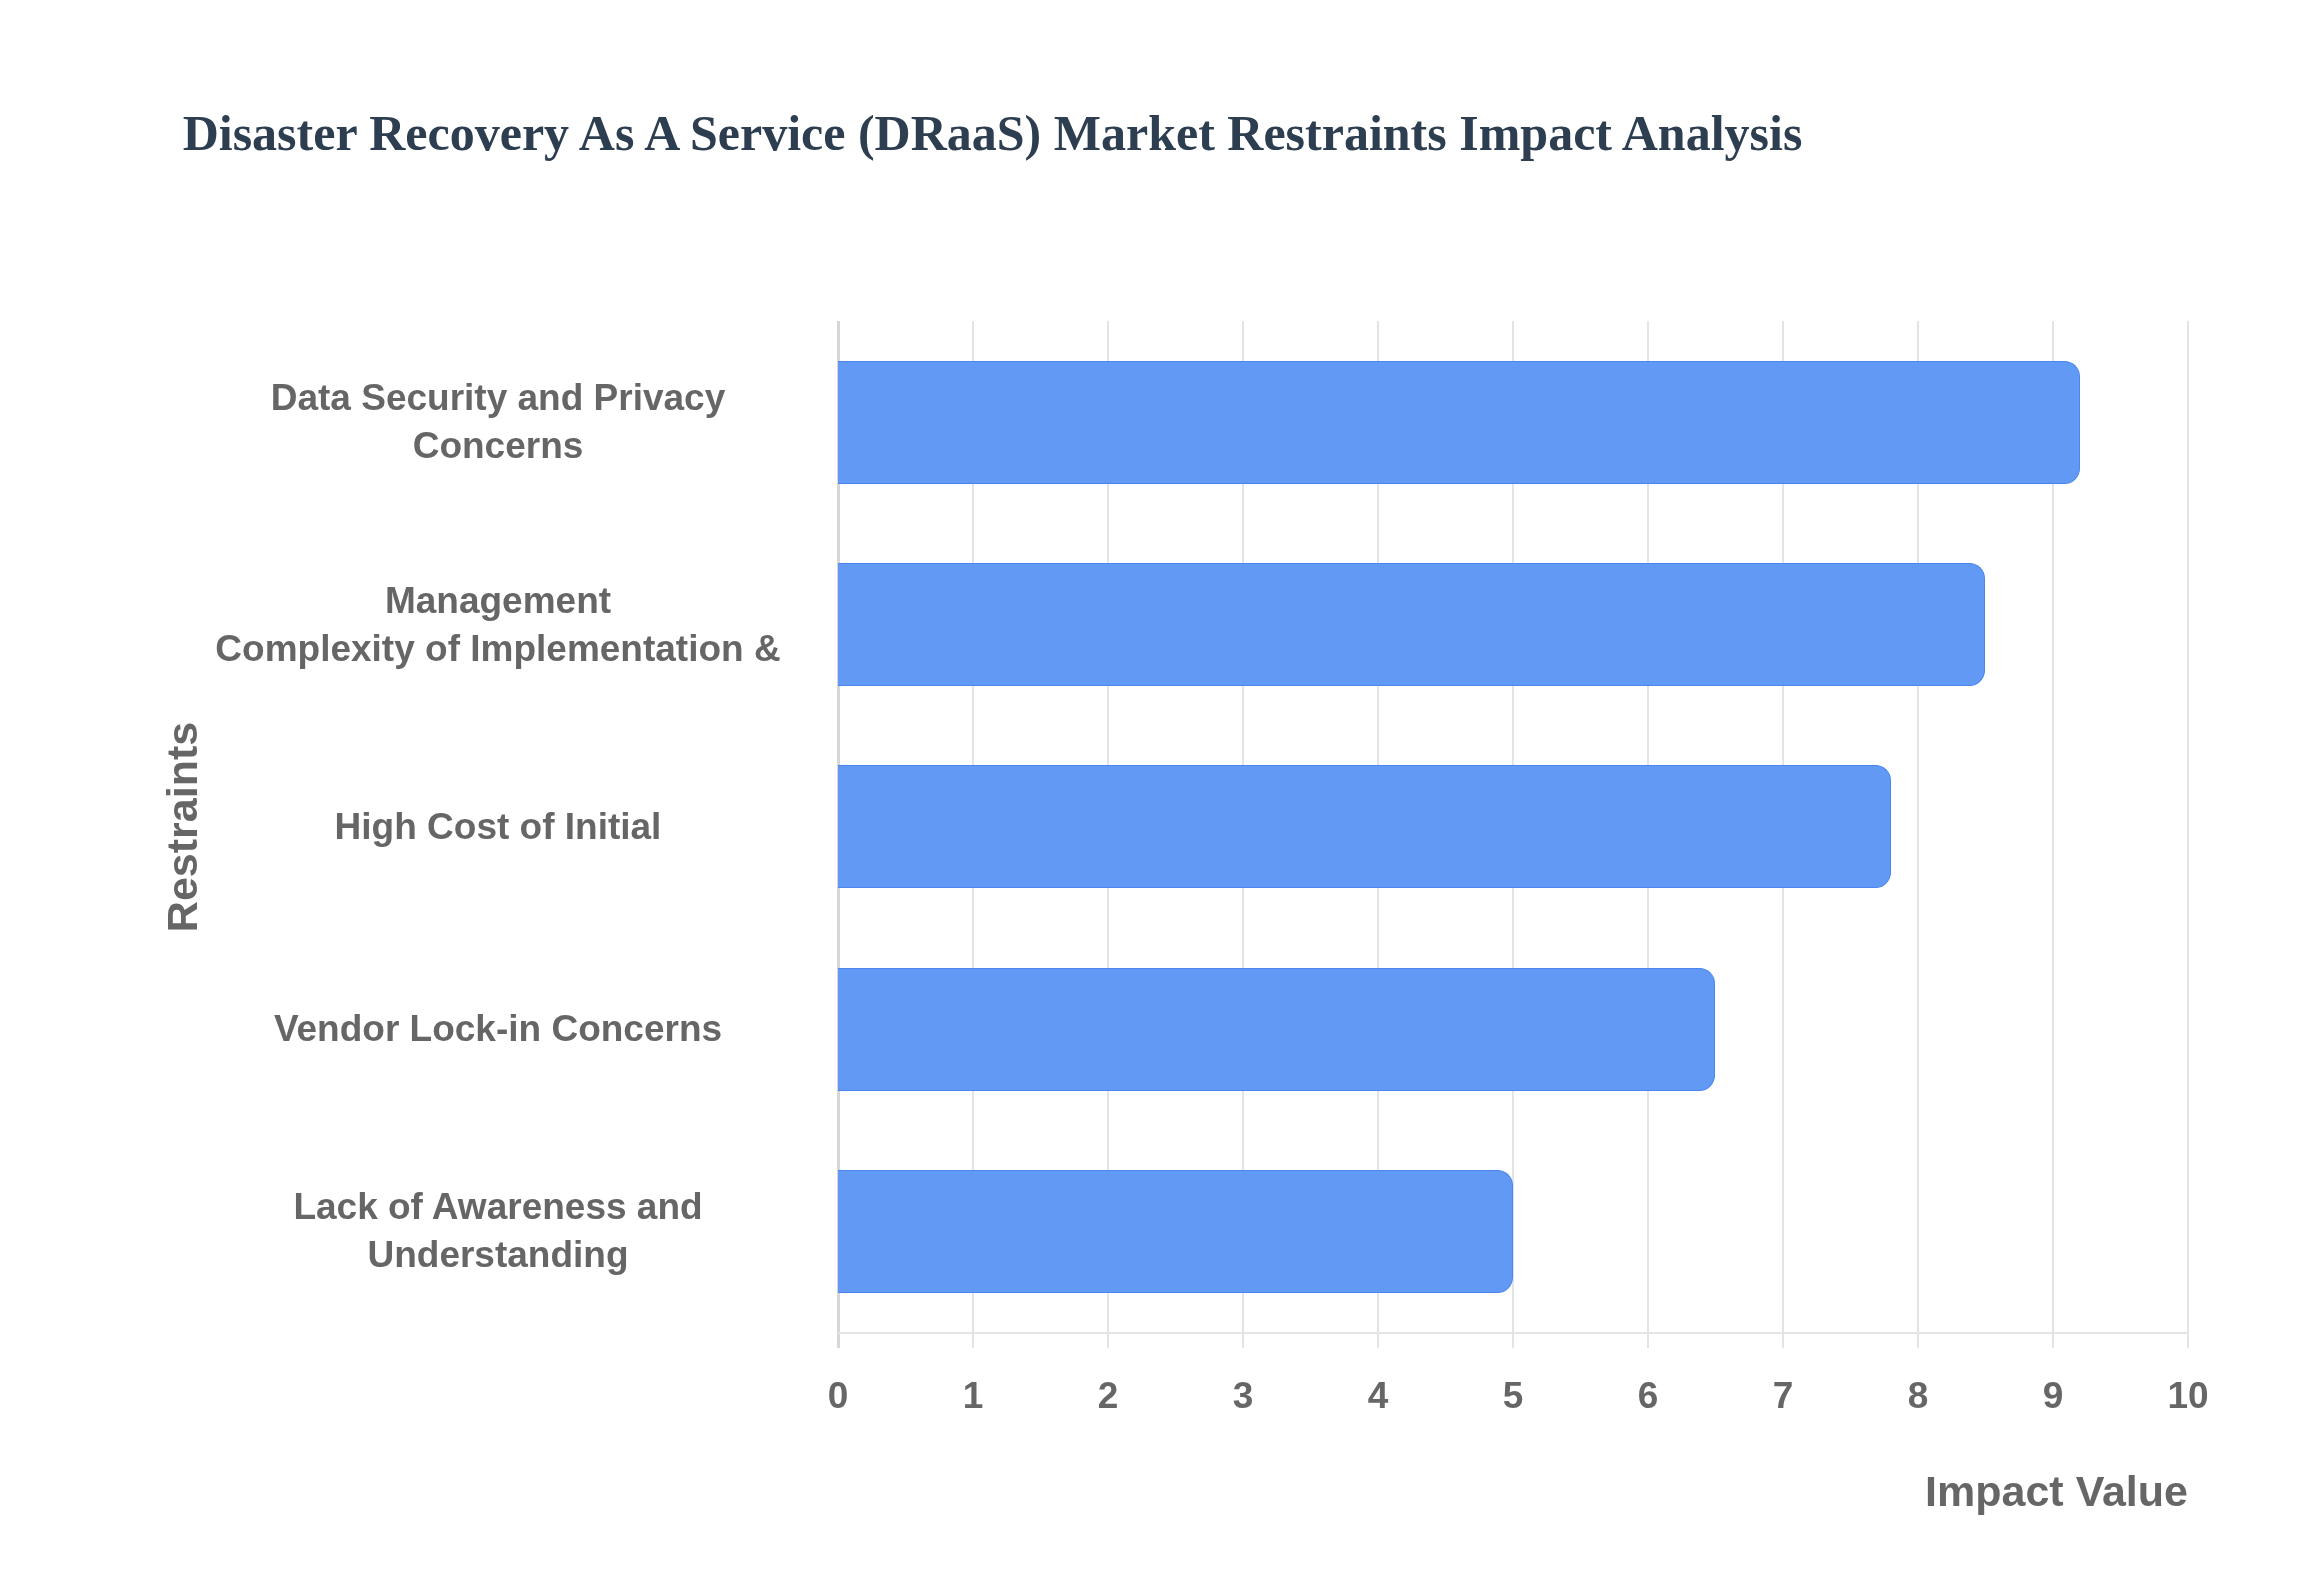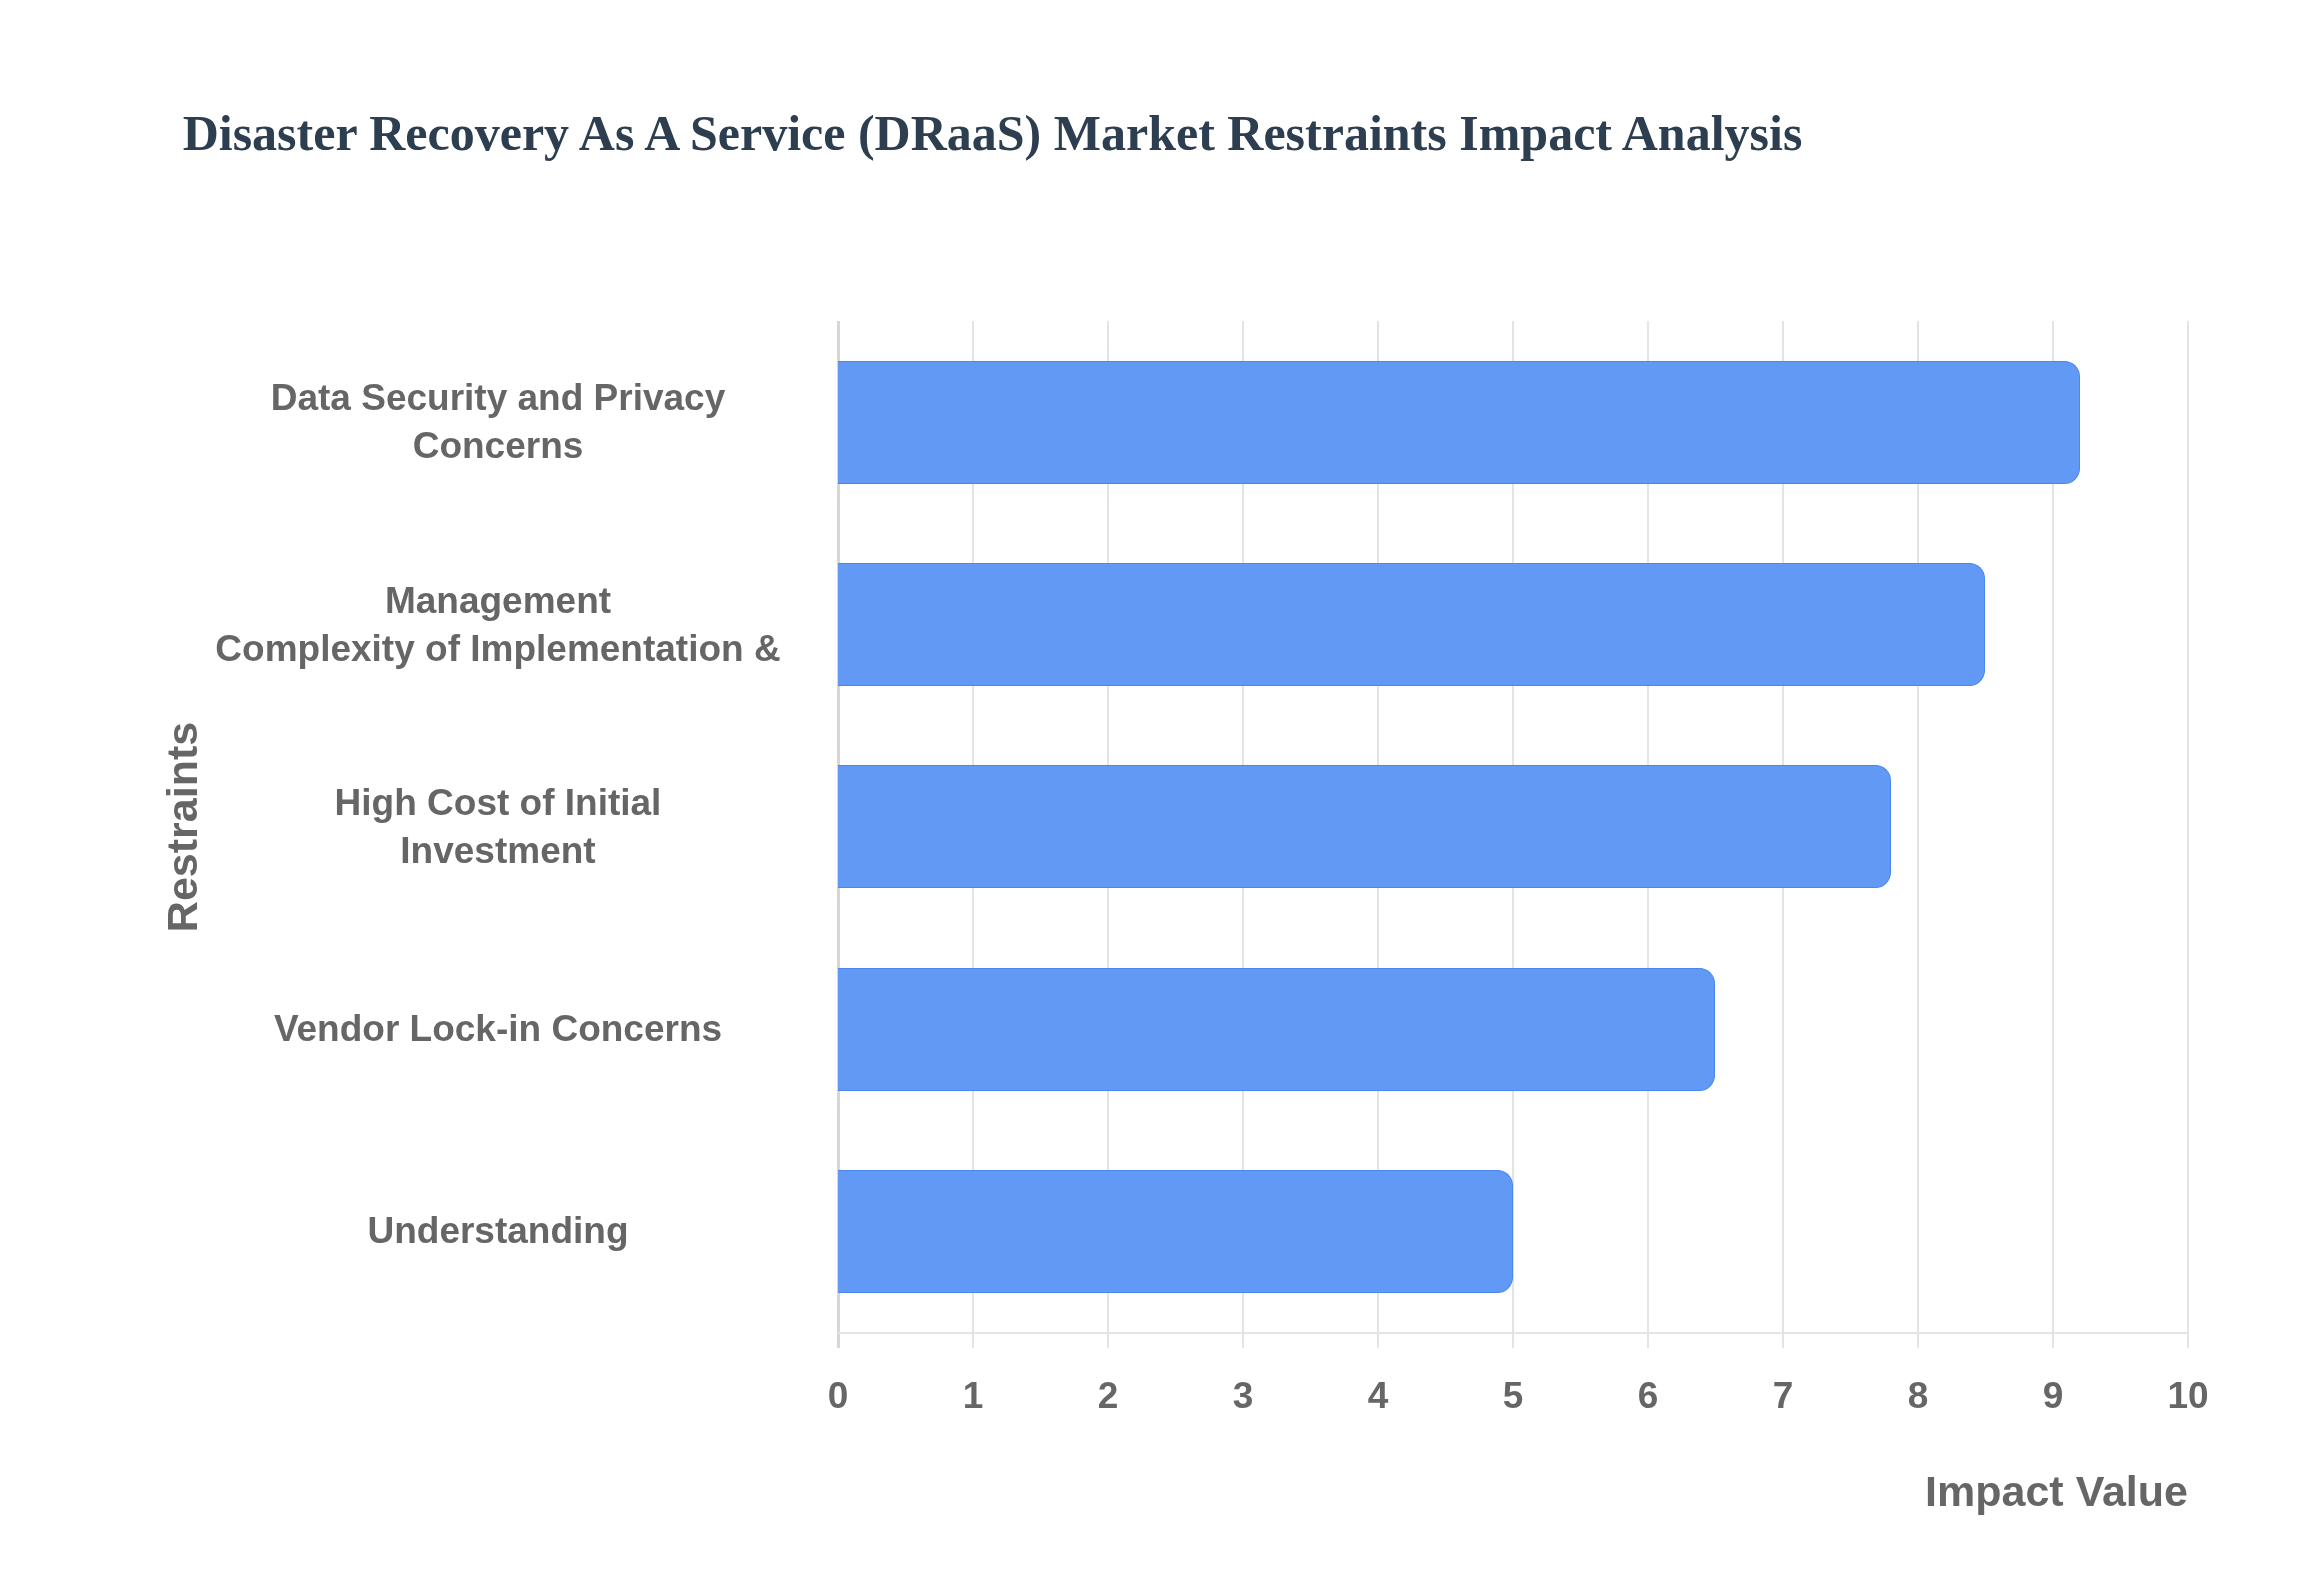--- a/index.html
+++ b/index.html
@@ -49,26 +49,26 @@
     <div class="cat-label" style="top: 422px;">
       <div>Data Security and Privacy</div>
       <div>Concerns</div>
     </div>
     <div class="cat-label" style="top: 625px;">
       <div>Management</div>
       <div>Complexity of Implementation &amp;</div>
     </div>
     <div class="cat-label" style="top: 827px;">
       <div>High Cost of Initial</div>
-      <div>Investment</div>
     </div>
     <div class="cat-label" style="top: 1029px;">
       <div>Vendor Lock-in Concerns</div>
     </div>
     <div class="cat-label" style="top: 1231px;">
+      <div>Lack of Awareness and</div>
       <div>Understanding</div>
     </div>
   </div>
 
 <div class="plot" id="plot">
   <div class="axis-y"></div>
   <div class="axis-x"></div>
 <div class="tick-label" style="left: 0px;">0</div>
     <div class="gridline" style="left: 135px;"></div>
     <div class="tick-label" style="left: 135px;">1</div>

